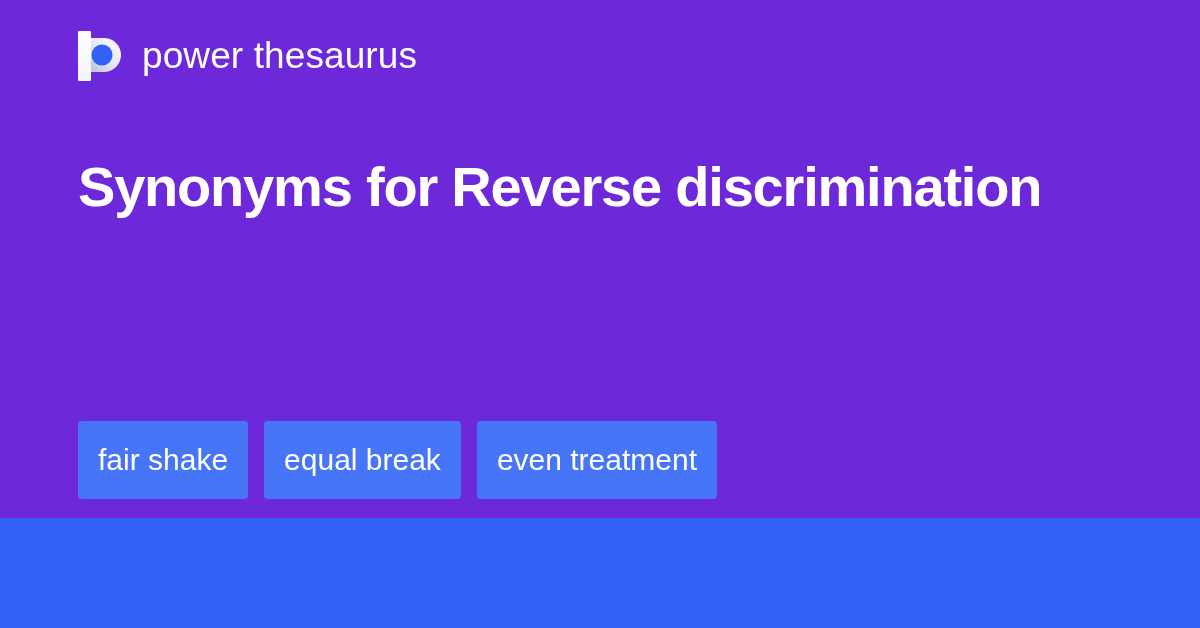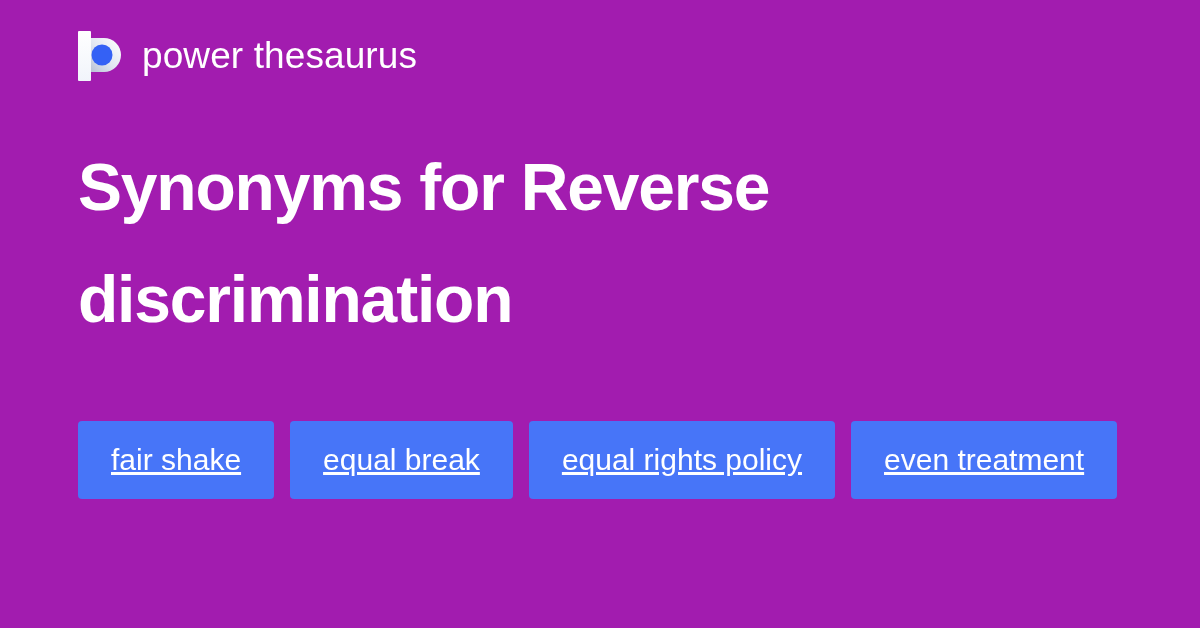--- a/index.html
+++ b/index.html
@@ -10,22 +10,22 @@
     width: 1200px;
     height: 628px;
     overflow: hidden;
     font-family: "Liberation Sans", sans-serif;
     background: #3461f5;
   }
 
   .og-card {
     position: relative;
     width: 1200px;
-    height: 628px;
-    background: #a21caf;
+    height: 518px;
+    background: #6d28d9;
     box-sizing: border-box;
   }
 
   
   .brand {
     position: absolute;
     left: 78px;
     top: 27px;
     display: flex;
     align-items: center;
@@ -49,21 +49,21 @@
     white-space: nowrap;
   }
 
   
   .headline {
     position: absolute;
     left: 78px;
     top: 131px;
     width: 1010px;
     margin: 0;
-    font-size: 66px;
+    font-size: 56px;
     line-height: 112px;
     font-weight: 700;
     color: #ffffff;
     letter-spacing: -1.2px;
   }
 
   
   .chips {
     position: absolute;
     left: 78px;
@@ -74,29 +74,28 @@
     gap: 18px 16px;
     align-content: flex-start;
   }
 
   .chip {
     height: 78px;
     box-sizing: border-box;
     display: flex;
     align-items: center;
     justify-content: center;
-    padding: 0 33px;
+    padding: 0 20px;
     background: #4775f8;
     border-radius: 4px;
     color: #ffffff;
     font-size: 30px;
     line-height: 34px;
     font-weight: 400;
     white-space: nowrap;
-    text-decoration: underline;
   }
 </style>
 </head>
 <body>
 
 <div class="og-card">
 
   <div class="brand">
     <svg class="brand-logo" viewBox="0 0 46 50" aria-hidden="true">
       <defs>
@@ -117,17 +116,16 @@
       <circle cx="24" cy="24" r="10.5" fill="#3461f5"></circle>
     </svg>
     <span class="brand-name">power thesaurus</span>
   </div>
 
   <h1 class="headline">Synonyms for Reverse discrimination</h1>
 
   <div class="chips">
     <span class="chip">fair shake</span>
     <span class="chip">equal break</span>
-    <span class="chip">equal rights policy</span>
     <span class="chip">even treatment</span>
   </div>
 
 </div>
 
 </body></html>

